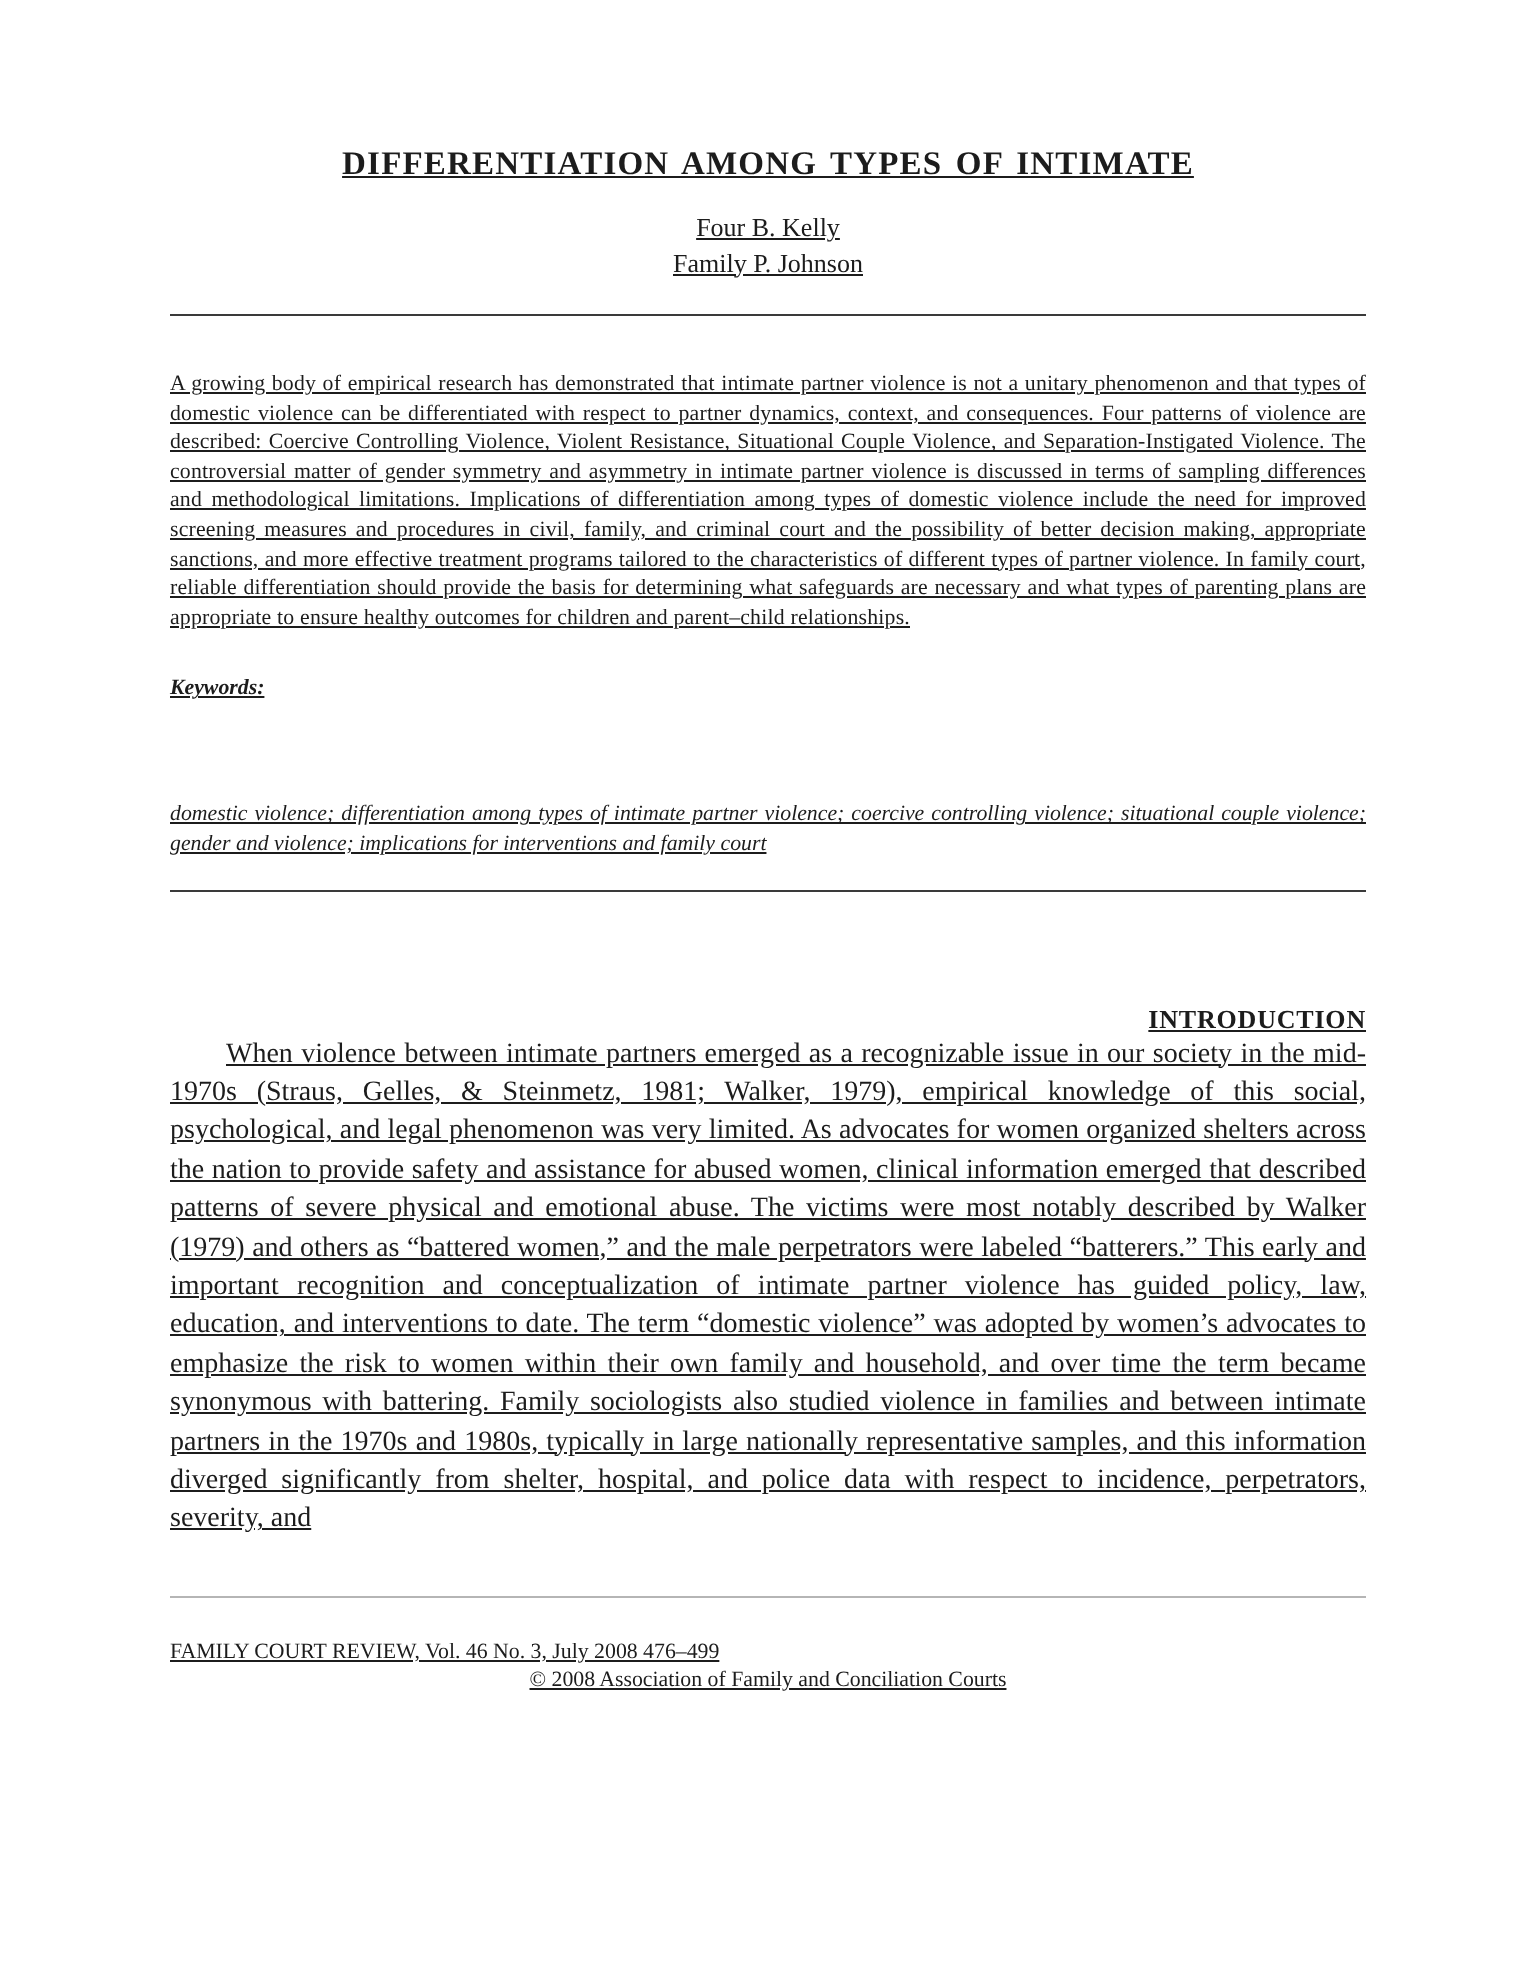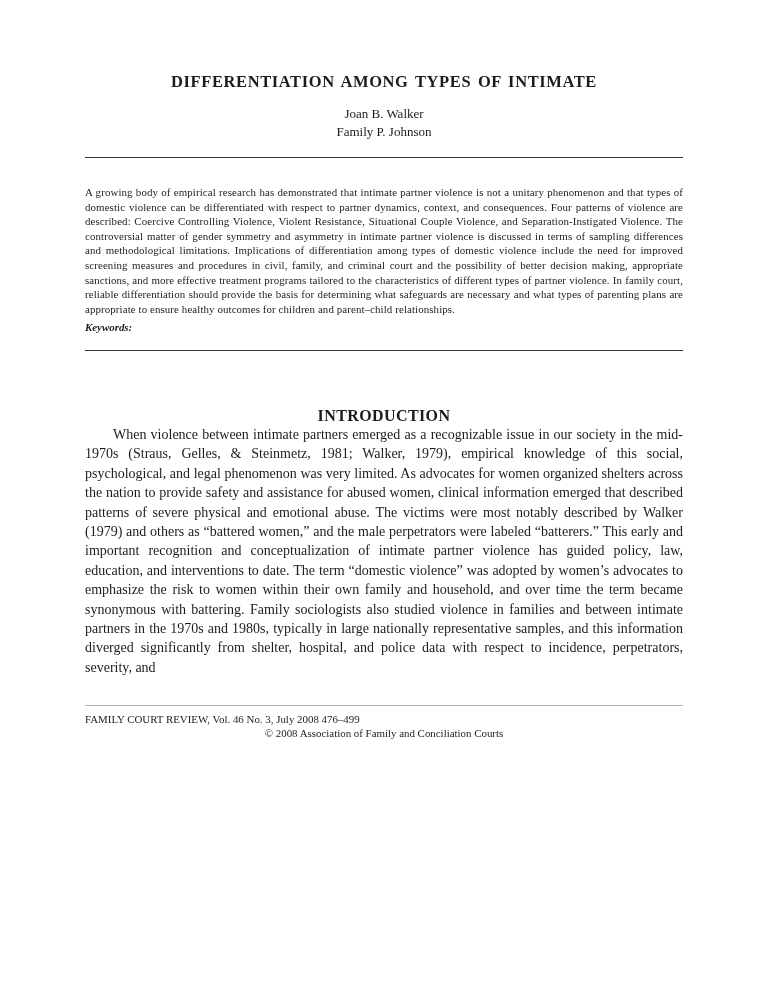--- a/index.html
+++ b/index.html
@@ -10,20 +10,21 @@
     overflow: hidden;
     font-family: "Liberation Serif", "DejaVu Serif", serif;
     color: #1c1c1c;
     -webkit-font-smoothing: antialiased;
   }
   .page {
     width: 768px;
     height: 782px;
     padding: 68px 85px 0 85px;
     background: #ffffff;
+    text-decoration: underline;
   }
   .title-block { text-align: center; }
   .paper-title {
     font-size: 16.5px;
     font-weight: bold;
     letter-spacing: 0.6px;
     line-height: 28px;
     word-spacing: 2px;
   }
   .authors {
@@ -39,38 +40,39 @@
   .rule-abstract-top { margin-top: 17px; }
   .abstract {
     margin-top: 27px;
     font-size: 10.9px;
     line-height: 14.6px;
     text-align: justify;
     letter-spacing: 0.1px;
   }
   .keywords {
     display: flex;
-    margin-top: 4px;
+    margin-top: 21px;
     font-size: 10.9px;
     line-height: 14.6px;
     font-style: italic;
+    flex-direction: column;
   }
   .kw-label {
     font-weight: bold;
     flex: 0 0 63px;
   }
   .kw-text {
     flex: 1;
     text-align: justify;
   }
   .rule-abstract-bottom { margin-top: 15px; }
   .section-heading {
     margin-top: 56px;
-    text-align: center;
-    font-size: 16px;
+    text-align: right;
+    font-size: 13px;
     font-weight: bold;
     letter-spacing: 0.4px;
   }
   .body-text {
     font-size: 14px;
     line-height: 19.4px;
     text-align: justify;
     text-indent: 28px;
   }
   .correspondence {
@@ -78,51 +80,52 @@
     font-size: 10.9px;
     line-height: 14px;
   }
   .footnote-rule {
     border: none;
     border-top: 1px solid #b5b5b5;
     height: 0;
     margin-top: 28px;
   }
   .journal-line {
-    margin-top: 6px;
+    margin-top: 20px;
     font-size: 10.9px;
     line-height: 14px;
   }
   .copyright-line {
     font-size: 10.9px;
     line-height: 14px;
     text-align: center;
   }
 </style>
 </head>
 <body>
 
 <div class="page">
 
   <header class="title-block">
     <h1 class="paper-title">
       <div>DIFFERENTIATION AMONG TYPES OF INTIMATE</div>
     </h1>
     <div class="authors">
-      <div>Joan B. Walker</div>
+      <div>Four B. Kelly</div>
       <div>Family P. Johnson</div>
     </div>
   </header>
 
   <hr class="rule rule-abstract-top">
 
   <p class="abstract">A growing body of empirical research has demonstrated that intimate partner violence is not a unitary phenomenon and that types of domestic violence can be differentiated with respect to partner dynamics, context, and consequences. Four patterns of violence are described: Coercive Controlling Violence, Violent Resistance, Situational Couple Violence, and Separation-Instigated Violence. The controversial matter of gender symmetry and asymmetry in intimate partner violence is discussed in terms of sampling differences and methodological limitations. Implications of differentiation among types of domestic violence include the need for improved screening measures and procedures in civil, family, and criminal court and the possibility of better decision making, appropriate sanctions, and more effective treatment programs tailored to the characteristics of different types of partner violence. In family court, reliable differentiation should provide the basis for determining what safeguards are necessary and what types of parenting plans are appropriate to ensure healthy outcomes for children and parent–child relationships.</p>
 
   <div class="keywords">
     <span class="kw-label">Keywords:</span>
+    <span class="kw-text">domestic violence; differentiation among types of intimate partner violence; coercive controlling violence; situational couple violence; gender and violence; implications for interventions and family court</span>
   </div>
 
   <hr class="rule rule-abstract-bottom">
 
   <h2 class="section-heading">INTRODUCTION</h2>
 
   <p class="body-text">When violence between intimate partners emerged as a recognizable issue in our society in the mid-1970s (Straus, Gelles, &amp; Steinmetz, 1981; Walker, 1979), empirical knowledge of this social, psychological, and legal phenomenon was very limited. As advocates for women organized shelters across the nation to provide safety and assistance for abused women, clinical information emerged that described patterns of severe physical and emotional abuse. The victims were most notably described by Walker (1979) and others as “battered women,” and the male perpetrators were labeled “batterers.” This early and important recognition and conceptualization of intimate partner violence has guided policy, law, education, and interventions to date. The term “domestic violence” was adopted by women’s advocates to emphasize the risk to women within their own family and household, and over time the term became synonymous with battering. Family sociologists also studied violence in families and between intimate partners in the 1970s and 1980s, typically in large nationally representative samples, and this information diverged significantly from shelter, hospital, and police data with respect to incidence, perpetrators, severity, and</p>
 
 
   <hr class="footnote-rule">

